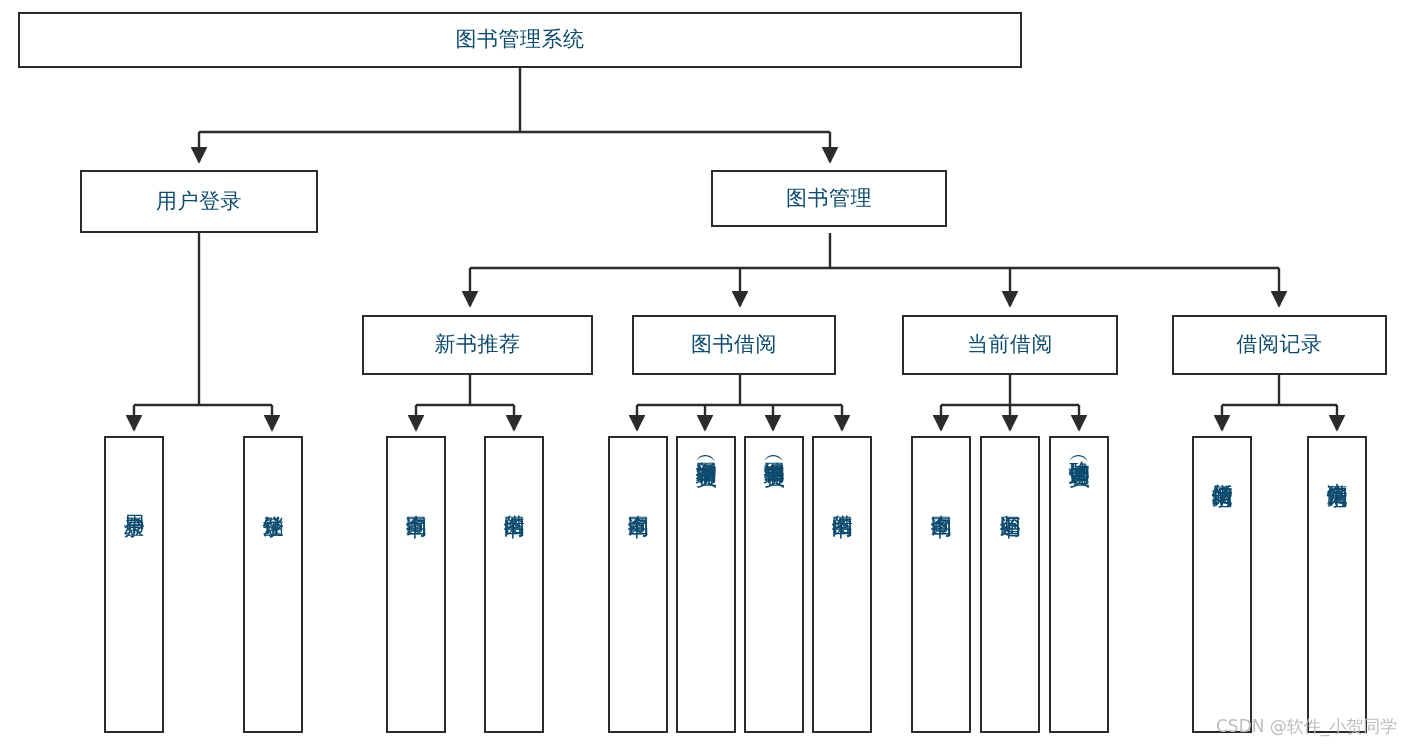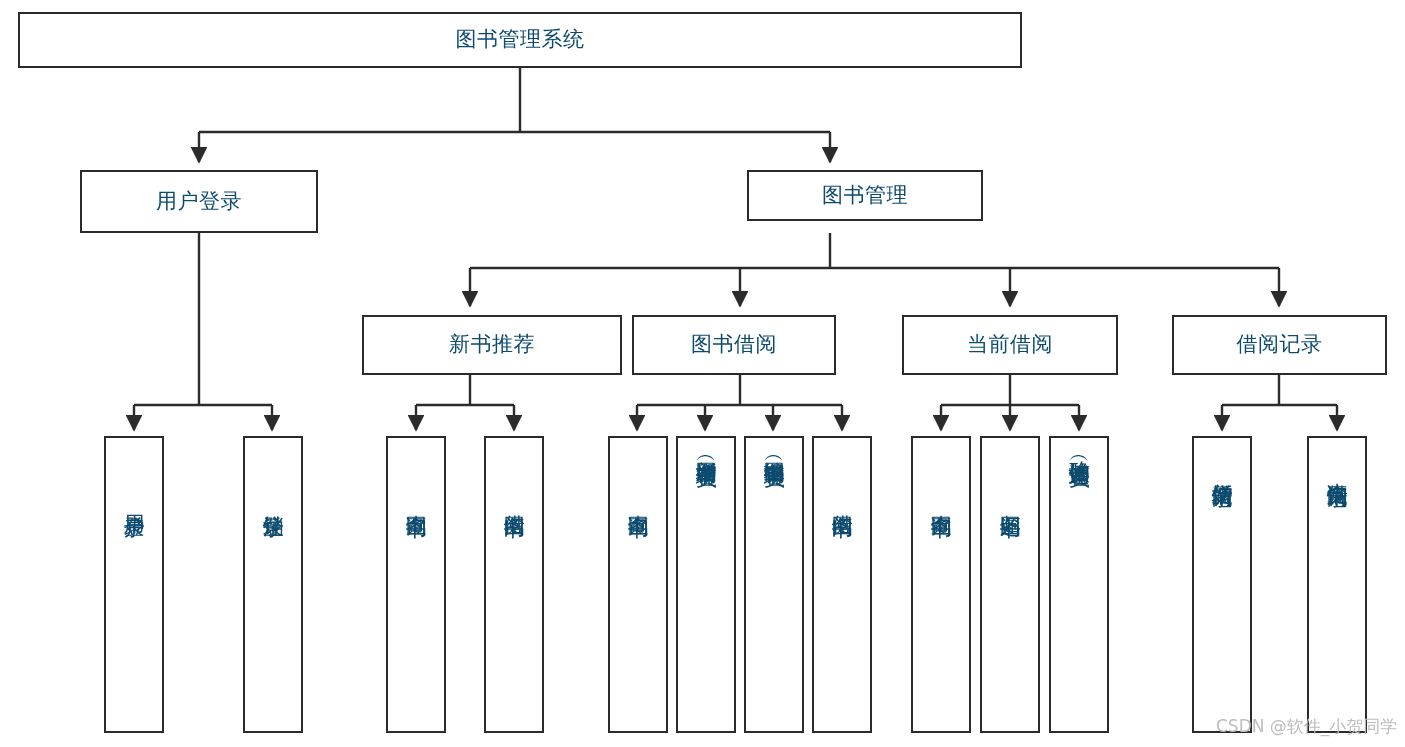--- a/index.html
+++ b/index.html
@@ -127,25 +127,25 @@
     </g>
   </svg>
 
   <div class="node node-root" style="left:18px; top:12px; width:1004px; height:56px;">
     <span class="lbl">图书管理系统</span>
   </div>
 
   <div class="node node-l2" style="left:80px; top:170px; width:238px; height:63px;">
     <span class="lbl">用户登录</span>
   </div>
-  <div class="node node-l2" style="left:711px; top:170px; width:236px; height:51px;margin-left:36px;">
+  <div class="node node-l2" style="left:711px; top:170px; width:236px; height:57px;">
     <span class="lbl">图书管理</span>
   </div>
 
-  <div class="node node-l3" style="left:362px; top:315px; width:260px; height:60px;">
+  <div class="node node-l3" style="left:362px; top:315px; width:231px; height:60px;">
     <span class="lbl">新书推荐</span>
   </div>
   <div class="node node-l3" style="left:632px; top:315px; width:204px; height:60px;">
     <span class="lbl">图书借阅</span>
   </div>
   <div class="node node-l3" style="left:902px; top:315px; width:216px; height:60px;">
     <span class="lbl">当前借阅</span>
   </div>
   <div class="node node-l3" style="left:1172px; top:315px; width:215px; height:60px;">
     <span class="lbl">借阅记录</span>

